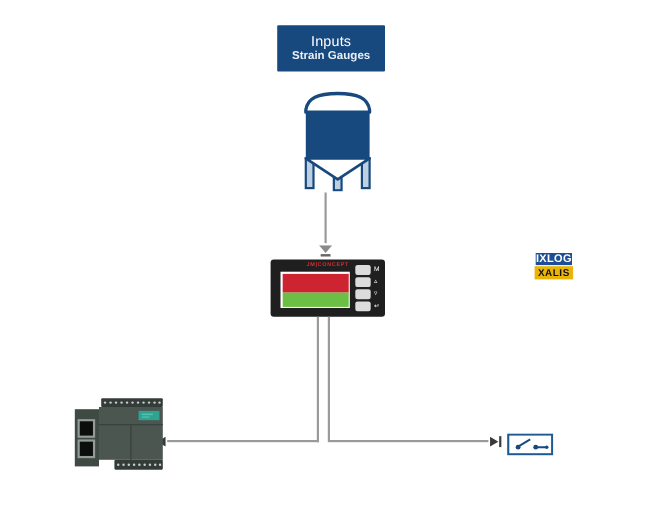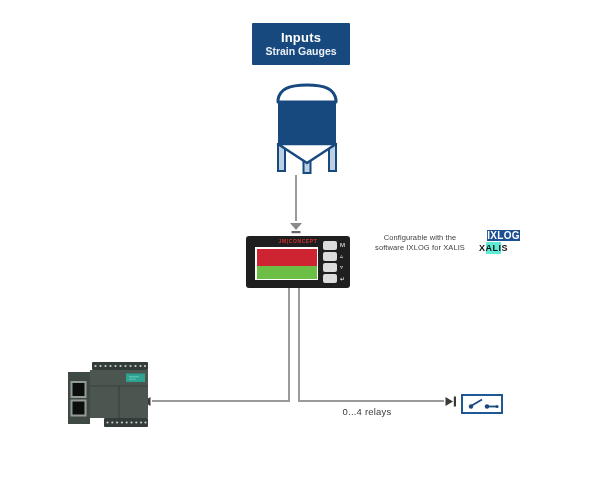--- a/index.html
+++ b/index.html
@@ -8,21 +8,21 @@
     font-family:"Liberation Sans","DejaVu Sans",sans-serif;
   }
   .abs{position:absolute;}
 
   
   .input-box{
     left:252px;top:23px;width:98px;height:42px;background:#17497E;color:#fff;
     display:flex;flex-direction:column;align-items:center;justify-content:center;
     border-radius:1px;
   }
-  .input-box .title{font-size:13px;font-weight:bold;letter-spacing:.2px;line-height:15px;}
+  .input-box .title{font-size:13px;font-weight:normal;letter-spacing:.2px;line-height:15px;}
   .input-box .subtitle{font-size:10.5px;color:#E9EFF6;line-height:13px;font-weight:bold;}
 
   
   .gline{background:#9A9A9A;}
 
   
   .device{left:246px;top:236px;width:104px;height:52px;background:#1F1F1F;border-radius:3px;}
   .device .brand{position:absolute;top:2px;left:0;width:100%;text-align:center;
     font-size:5px;color:#D23030;letter-spacing:.6px;font-weight:bold;}
   .device .display{position:absolute;left:9px;top:11px;width:60px;height:30px;
@@ -35,21 +35,21 @@
   .device .btnlabel{margin-left:3px;font-size:6px;color:#fff;line-height:8px;}
 
   
   .branch-label{font-size:9.5px;color:#3A3A3A;text-align:center;letter-spacing:.2px;}
   .note{left:362px;top:233px;width:116px;text-align:center;font-size:7.5px;
     line-height:9.5px;color:#3F3F3F;letter-spacing:.1px;}
 
   
   .badge-ixlog{left:487px;top:230px;width:33px;height:11px;background:#1C4F93;color:#fff;
     display:flex;align-items:center;justify-content:center;font-size:10px;font-weight:bold;letter-spacing:.3px;}
-  .badge-xalis{left:486px;top:242px;width:15px;height:12px;background:#5eead4;color:#111;
+  .badge-xalis{left:486px;top:242px;width:35px;height:12px;background:#eab308;color:#111;
     display:flex;align-items:center;justify-content:center;font-size:9px;font-weight:bold;letter-spacing:.5px;}
 </style>
 </head>
 <body>
 
 <div id="stage">
 
   <div class="abs input-box">
     <div class="title">Inputs</div>
     <div class="subtitle">Strain Gauges</div>
@@ -89,44 +89,39 @@
         <div class="btn"></div>
         <div class="btnlabel">▿</div>
       </div>
       <div class="btnrow">
         <div class="btn"></div>
         <div class="btnlabel">↵</div>
       </div>
     </div>
   </div>
 
-  <div class="abs note">
-    <div>Configurable with the</div>
-    <div>software IXLOG for XALIS</div>
-  </div>
 
   <div class="abs badge-ixlog">IXLOG</div>
   <div class="abs badge-xalis">XALIS</div>
 
   <div class="abs gline" style="left:288px;top:288px;width:2px;height:114px;"></div>
   <div class="abs gline" style="left:298px;top:288px;width:2px;height:114px;"></div>
   <div class="abs gline" style="left:152px;top:400px;width:138px;height:2px;"></div>
   <div class="abs gline" style="left:300px;top:400px;width:144px;height:2px;"></div>
 
   <svg class="abs" style="left:140px;top:396px;" width="11" height="11" viewBox="0 0 11 11">
     <rect x="0" y="0.5" width="2.2" height="10" fill="#3A3A3A"></rect>
     <polygon points="3,5.5 10.5,1 10.5,10" fill="#3A3A3A"></polygon>
   </svg>
 
   <svg class="abs" style="left:445px;top:396px;" width="11" height="11" viewBox="0 0 11 11">
     <polygon points="0.5,1 0.5,10 8,5.5" fill="#3A3A3A"></polygon>
     <rect x="8.8" y="0.5" width="2.2" height="10" fill="#3A3A3A"></rect>
   </svg>
 
-  <div class="abs branch-label" style="left:307px;top:406px;width:120px;">0...4 relays</div>
 
   <svg class="abs" style="left:66px;top:358px;" width="84" height="72" viewBox="0 0 84 72">
     <rect x="26" y="4" width="56" height="8" rx="1" fill="#343C39"></rect>
     <g fill="#C9CECA">
       <circle cx="29.5" cy="8" r="1.1"></circle>
         <circle cx="34.5" cy="8" r="1.1"></circle>
         <circle cx="39.5" cy="8" r="1.1"></circle>
       <circle cx="44.5" cy="8" r="1.1"></circle>
         <circle cx="49.5" cy="8" r="1.1"></circle>
         <circle cx="54.5" cy="8" r="1.1"></circle>

